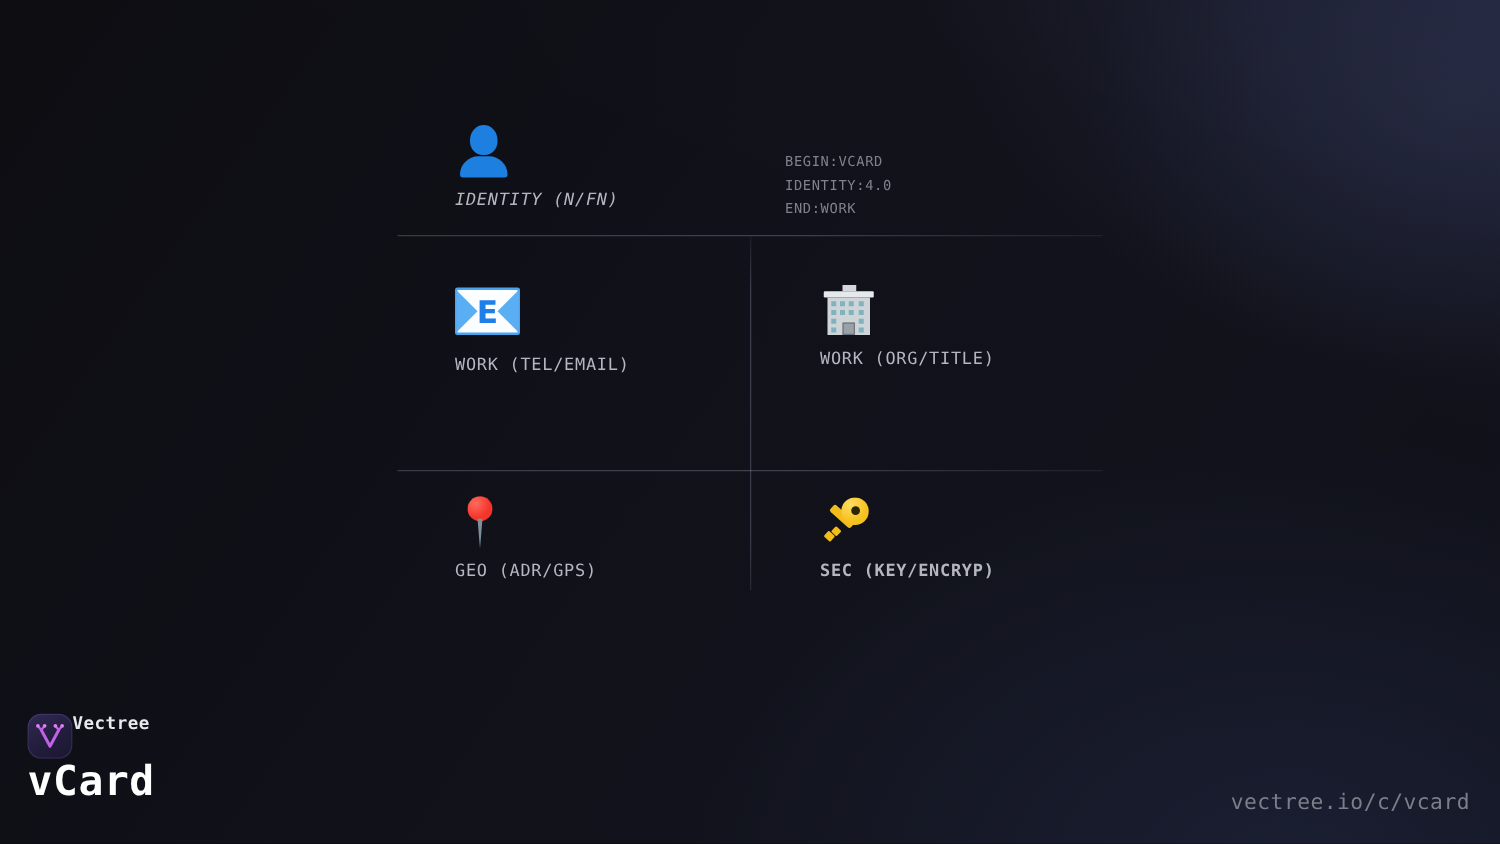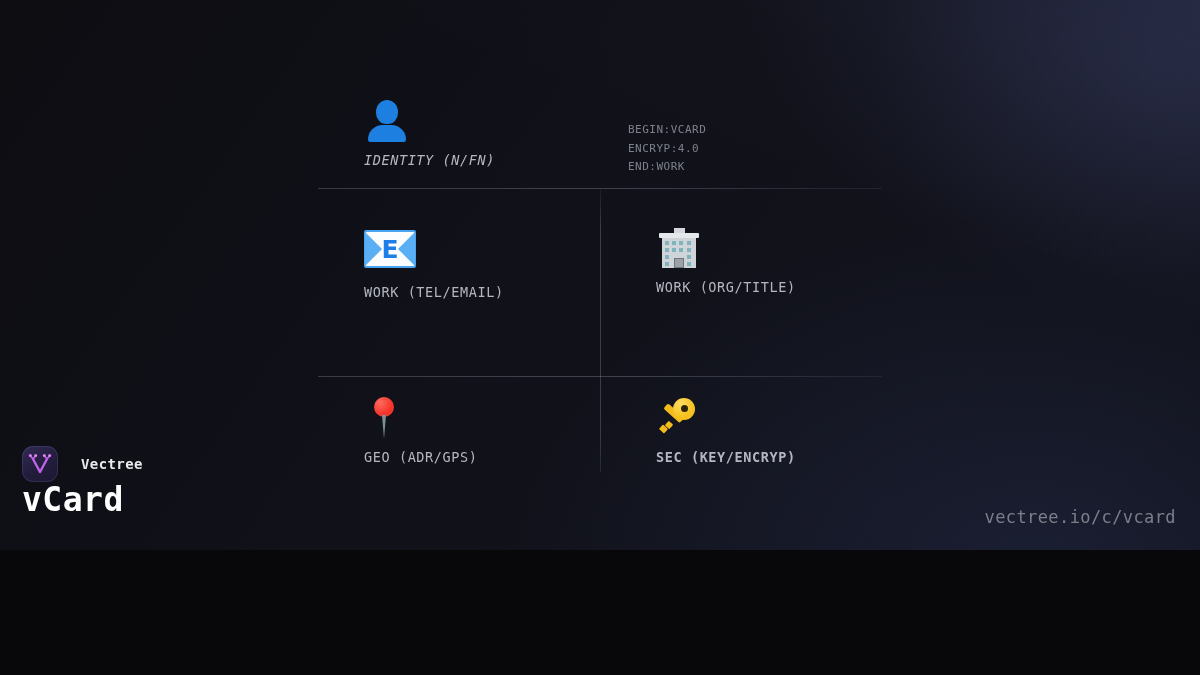--- a/index.html
+++ b/index.html
@@ -3,21 +3,21 @@
 <meta charset="utf-8">
 <style>
   html, body {
     margin: 0;
     padding: 0;
     background: #08080b;
   }
   .canvas {
     position: relative;
     width: 1200px;
-    height: 550px;
+    height: 675px;
     overflow: hidden;
     background:
       radial-gradient(900px 620px at 108% -8%, #232741 0%, rgba(35,39,65,0.55) 32%, rgba(19,21,34,0.0) 62%),
       radial-gradient(760px 520px at 86% 104%, #1b1f33 0%, rgba(27,31,51,0.45) 38%, rgba(14,15,22,0) 68%),
       linear-gradient(125deg, #0d0d12 0%, #101119 42%, #13152095 70%, #0f1018 100%),
       #0e0e13;
     font-family: "DejaVu Sans Mono", "Liberation Mono", monospace;
     -webkit-font-smoothing: antialiased;
   }
   .bg-sheen {
@@ -181,21 +181,21 @@
     line-height: 18.7px;
     letter-spacing: 0.5px;
     color: #7e828d;
   }
   .codeblock div { white-space: pre; }
 
   
   .footer { position: absolute; left: 0; bottom: 0; width: 1200px; height: 120px; }
   .brand {
     position: absolute; left: 22px; top: 16px;
-    display: flex; align-items: center; gap: 23px;
+    display: flex; align-items: flex-start; gap: 0;
   }
   .logo {
     width: 36px; height: 36px; border-radius: 11px;
     background: linear-gradient(150deg, #312a54 0%, #221d3c 55%, #1b1730 100%);
     position: relative;
     box-shadow: inset 0 0 0 1px rgba(150,120,210,0.18);
     flex: 0 0 auto;
   }
   .logo svg { position: absolute; left: 0; top: 0; }
   .brand-name {
@@ -212,21 +212,21 @@
   }
 </style>
 </head>
 <body>
 
 <div class="canvas">
   <div class="bg-sheen"></div>
 
   <div class="codeblock">
     <div>BEGIN:VCARD</div>
-    <div>ENCRYP:4.0</div>
+    <div>IDENTITY:4.0</div>
     <div>END:WORK</div>
   </div>
 
   <div class="grid">
     <div class="hline h1"></div>
     <div class="hline h2"></div>
     <div class="vline"></div>
 
     <div class="cell cell-identity">
       <span class="cell-icon">

